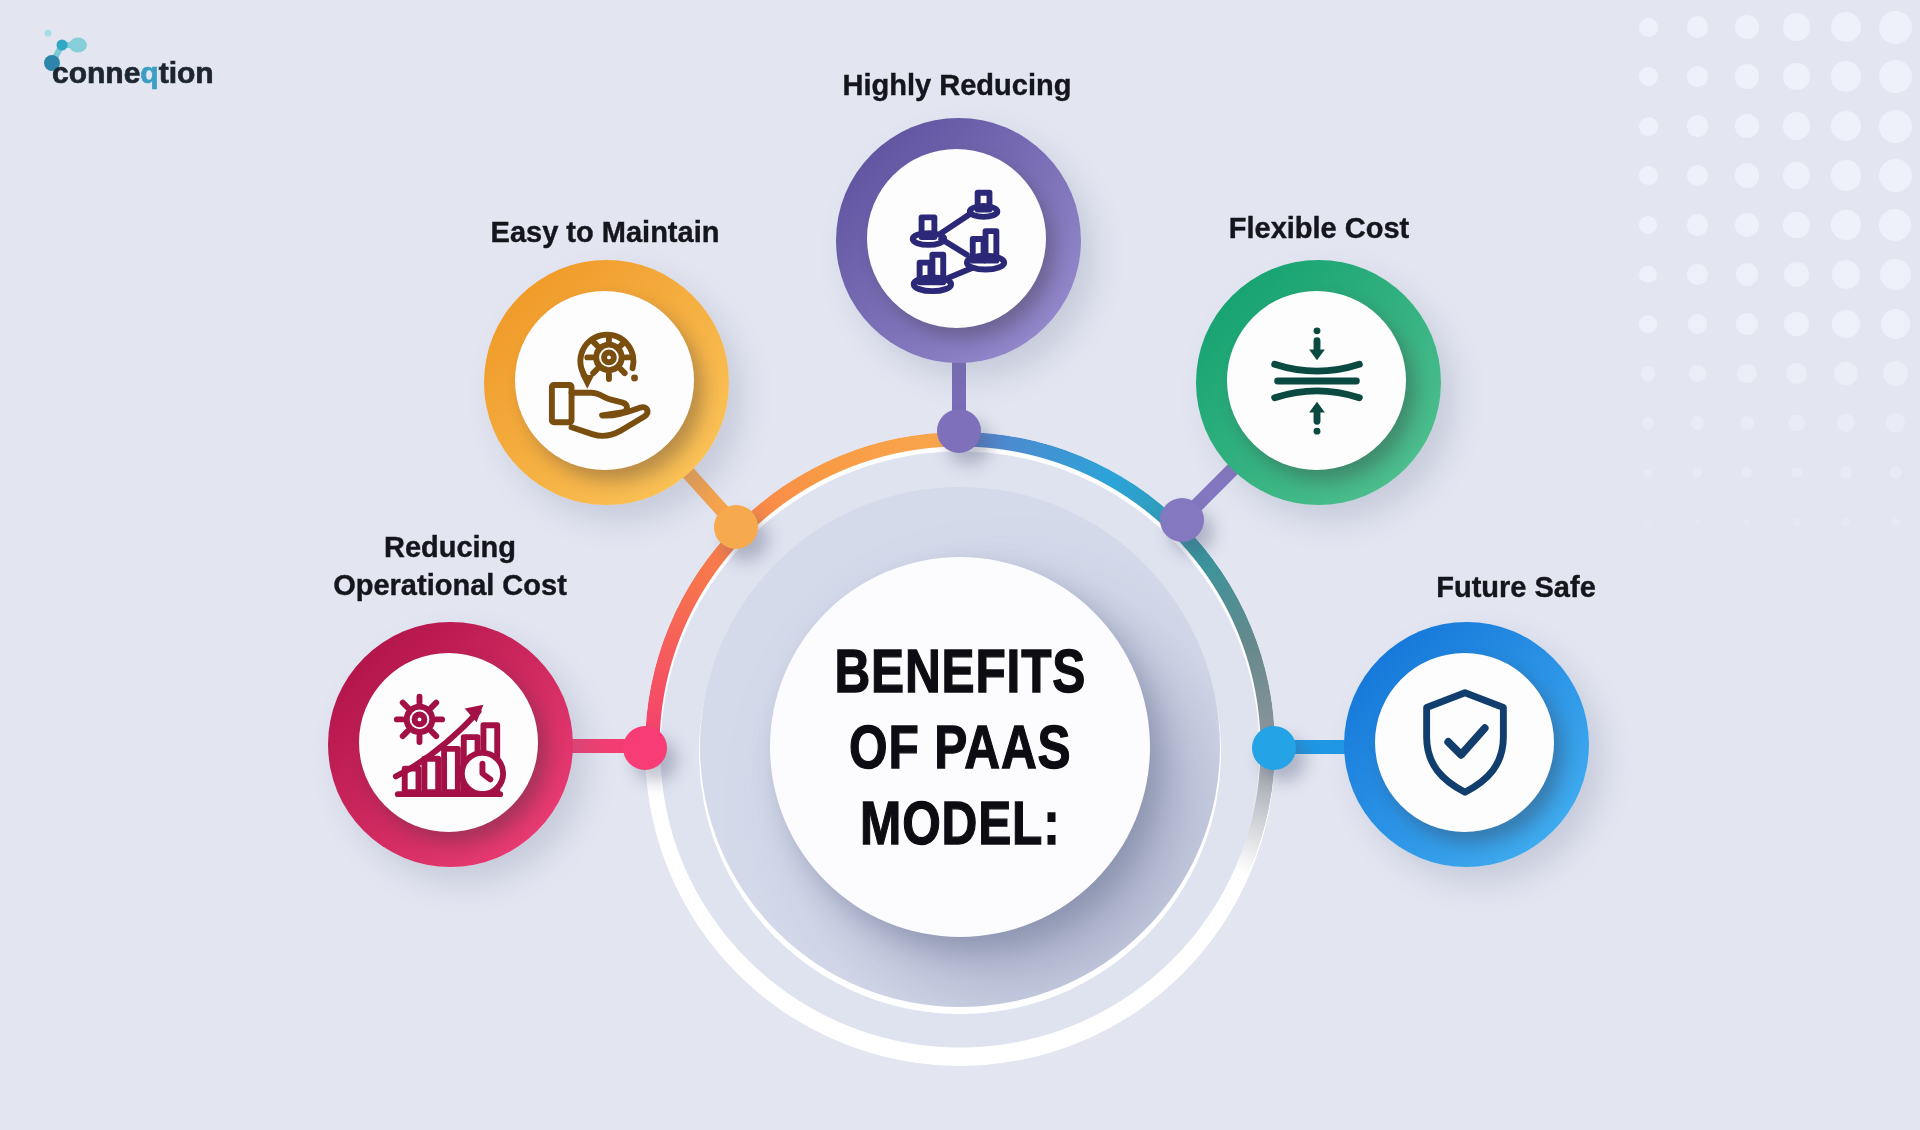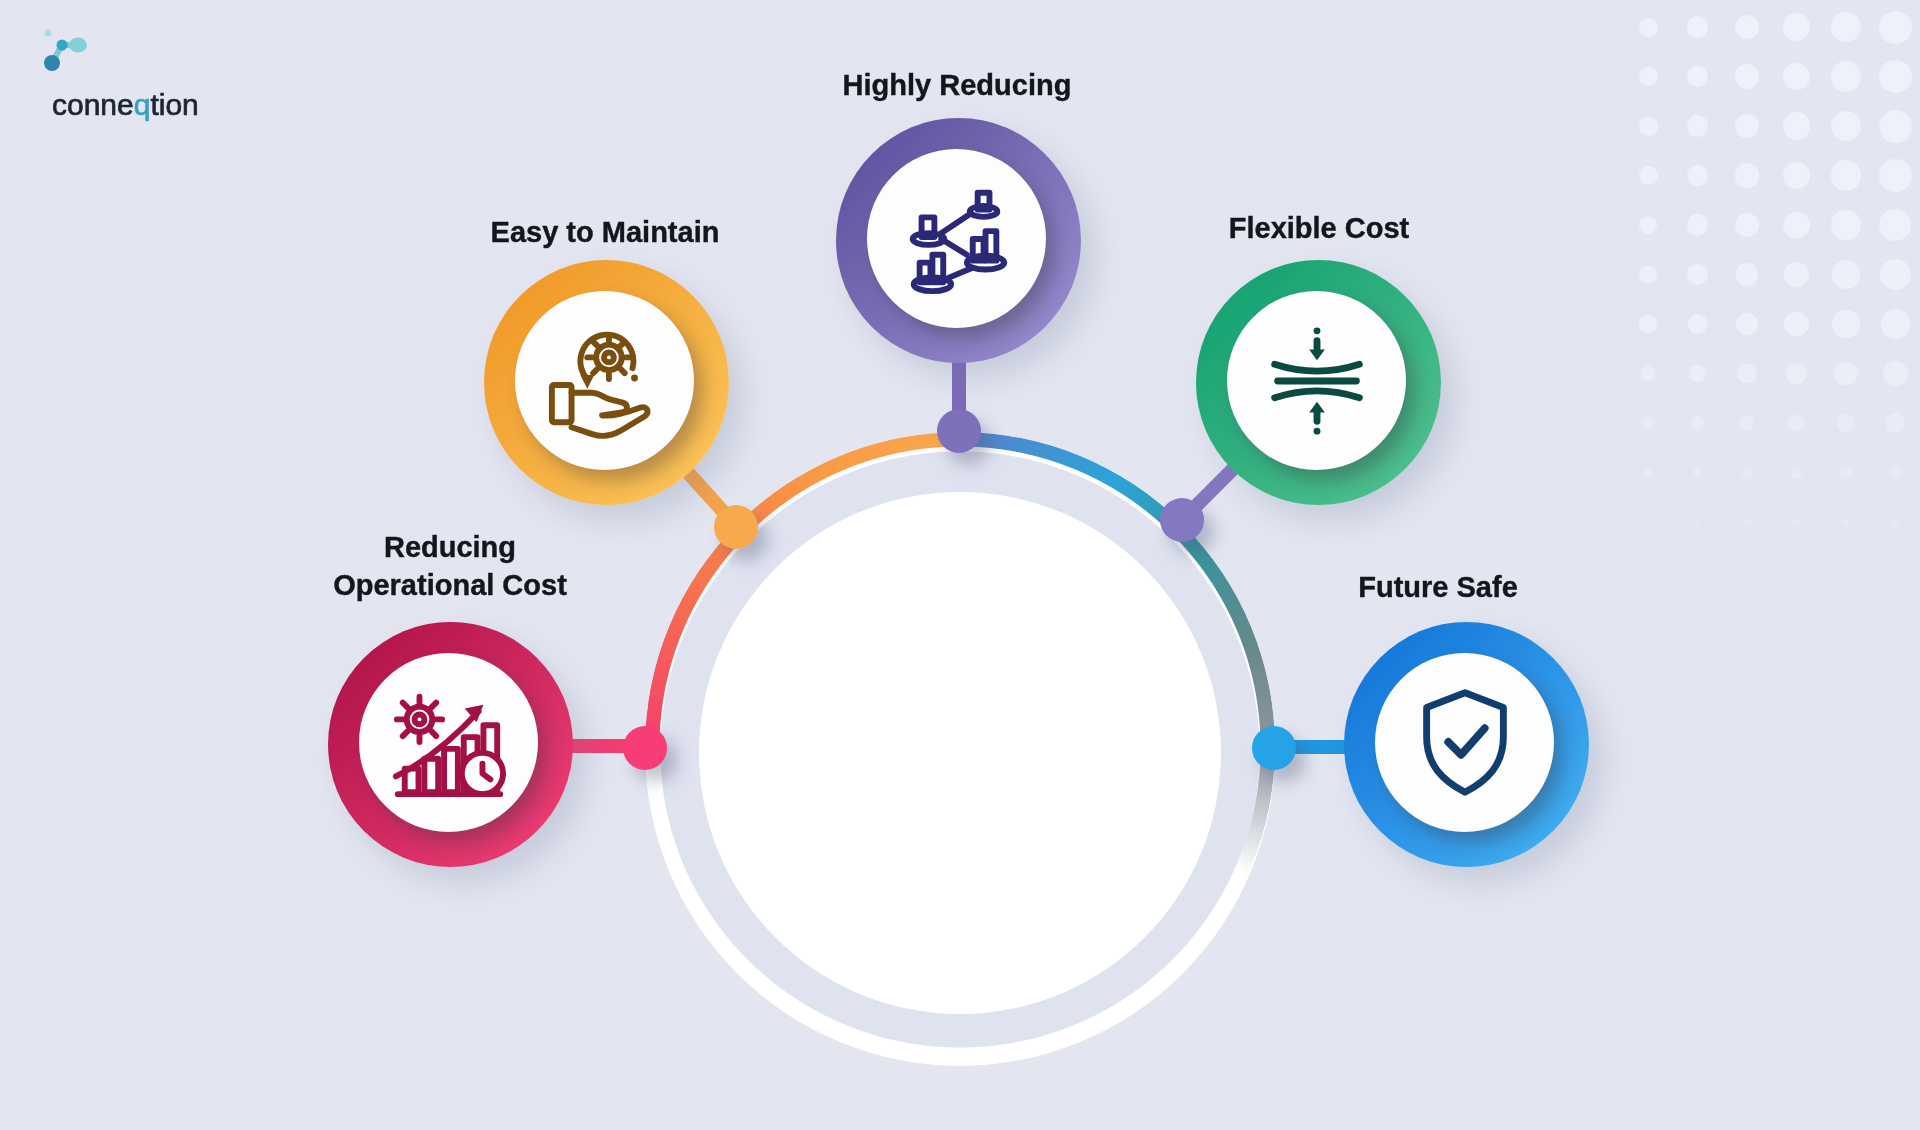--- a/index.html
+++ b/index.html
@@ -6,22 +6,22 @@
   .stage{
     position:relative; width:1920px; height:1130px; overflow:hidden;
     background:#e3e6f1;
     font-family:"Liberation Sans", sans-serif;
   }
   
   .logo{position:absolute; left:30px; top:20px; width:280px; height:80px;}
   .logo svg{position:absolute; left:0; top:0;}
   .logo-text{
     position:absolute; left:22px; top:36px;
-    font-size:30px; font-weight:400; letter-spacing:0px;
-    color:#1d2531;margin-top:32px; -webkit-text-stroke:0.7px #1d2531;
+    font-size:30px; font-weight:700; letter-spacing:0px;
+    color:#1d2531; -webkit-text-stroke:0.7px #1d2531;
   }
   .logo-text .q{color:#3b9ec4; -webkit-text-stroke:0.7px #3b9ec4;}
   
   .halftone{position:absolute; left:1600px; top:0; width:320px; height:580px; pointer-events:none;}
   .halftone i{position:absolute; border-radius:50%; display:block;}
   
   .arc-under{
     position:absolute; left:645px; top:436px; width:630px; height:630px; border-radius:50%;
     background:#ffffff;
     -webkit-mask:radial-gradient(circle closest-side, transparent 299px, #000 300px);
@@ -95,21 +95,21 @@
   .lbl{
     position:absolute; transform:translate(-50%,-50%);
     text-align:center; font-size:29px; font-weight:700; line-height:38px;
     color:#15151c; white-space:nowrap;
     -webkit-text-stroke:0.4px #15151c;
   }
   .lbl-0{left:450px; top:566px;}
   .lbl-1{left:605px; top:232px;}
   .lbl-2{left:957px; top:85px;}
   .lbl-3{left:1319px; top:228px;}
-  .lbl-4{left:1438px; top:587px;}
+  .lbl-4{left:1516px; top:587px;}
 </style>
 </head>
 <body>
 
 <div class="stage" style="background: rgb(227, 230, 241);">
 
   <div class="logo">
     <svg width="90" height="70" viewBox="20 20 90 70">
       <path d="M42 63 L52 45 L67 45" stroke="#7dc9d5" stroke-width="6" fill="none" stroke-linecap="round" stroke-linejoin="round"></path>
       <circle cx="38" cy="33" r="3.5" fill="#a5dde8"></circle>
@@ -186,20 +186,29 @@
       <i style="left: 143.802px; top: 518.802px; height: 6.396px; width: 6.396px; background: rgb(238, 241, 250); opacity: 0.3;"></i>
       <i style="left: 192.938px; top: 518.438px; height: 7.124px; width: 7.124px; background: rgb(238, 241, 250); opacity: 0.3;"></i>
       <i style="left: 242.074px; top: 518.074px; height: 7.852px; width: 7.852px; background: rgb(238, 241, 250); opacity: 0.3;"></i>
       <i style="left: 291.21px; top: 517.71px; height: 8.58px; width: 8.58px; background: rgb(238, 241, 250); opacity: 0.3;"></i>
     </div>
 
   <div class="disc-outer" style="background: rgb(223, 226, 239);"></div>
   <div class="arc-under"></div>
   <div class="ring-arc" id="ring-arc" style="background: conic-gradient(rgb(90, 128, 203) 0deg, rgb(43, 164, 217) 30deg, rgb(53, 149, 158) 50deg, rgb(100, 137, 140) 70deg, rgb(143, 149, 157) 90deg, rgb(198, 201, 207) 102deg, rgb(255, 255, 255) 114deg, rgb(255, 255, 255) 266deg, rgb(244, 64, 110) 271deg, rgb(247, 116, 77) 302deg, rgb(249, 155, 69) 334deg, rgb(249, 168, 78) 360deg);"></div>
   <div class="disc-rim"></div>
+  <div class="disc" style="background: rgb(213, 218, 235);">
+    <div class="center-circle" style="background: rgb(252, 252, 254);">
+      <div class="center-title" style="color: rgb(12, 12, 18);">
+        <div>BENEFITS</div>
+        <div>OF PAAS</div>
+        <div>MODEL:</div>
+      </div>
+    </div>
+  </div>
 
   <div class="stem stem-0" style="background: rgb(242, 62, 114);"></div>
   <div class="stem stem-1" style="background: rgb(246, 164, 76);"></div>
   <div class="stem stem-v stem-2" style="background: rgb(123, 108, 184);"></div>
   <div class="stem stem-3" style="background: rgb(132, 120, 192);"></div>
   <div class="stem stem-4" style="background: rgb(31, 151, 227);"></div>
 
   <div class="cdot cdot-0" style="background: rgb(248, 61, 118);"></div>
   <div class="cdot cdot-1" style="background: rgb(247, 169, 78);"></div>
   <div class="cdot cdot-2" style="background: rgb(126, 112, 187);"></div>

